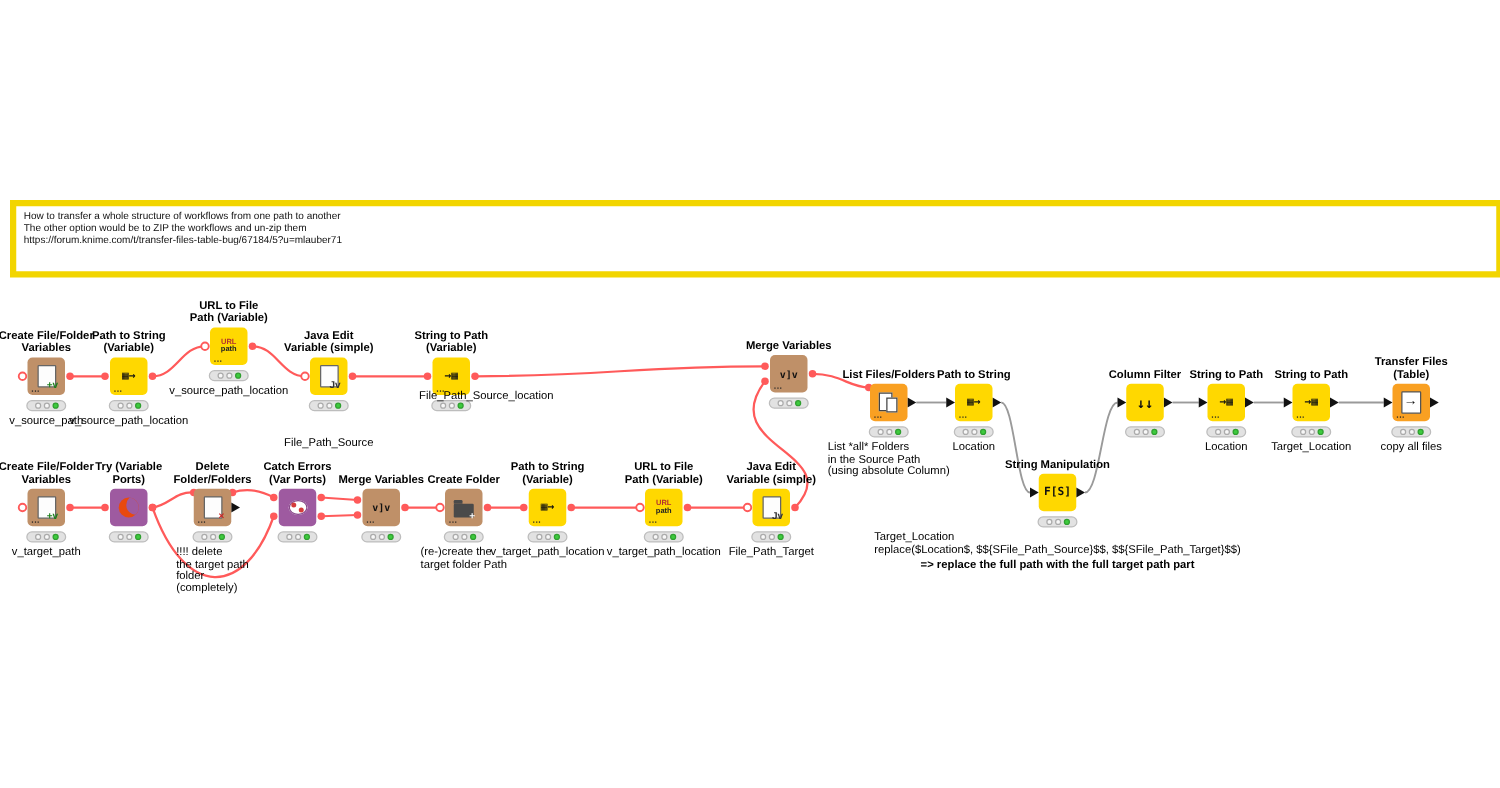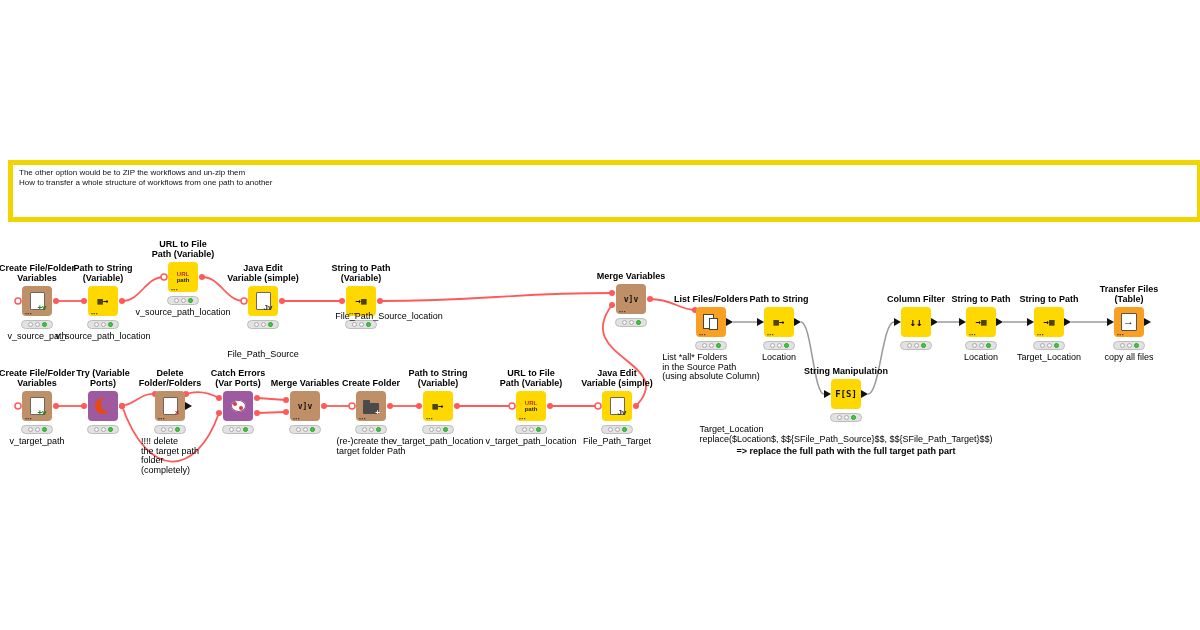--- a/index.html
+++ b/index.html
@@ -145,22 +145,23 @@
       <polygon points="1107,318 1107,326 1114,322" fill="#111"></polygon>
       <polygon points="1144,318 1144,326 1151,322" fill="#111"></polygon>
       <circle cx="18" cy="406" r="3" fill="#fff" stroke="#ff5a5a" stroke-width="1.5"></circle>
       <polygon points="185,402 185,410 192,406" fill="#111"></polygon>
       <circle cx="352" cy="406" r="3" fill="#fff" stroke="#ff5a5a" stroke-width="1.5"></circle>
       <circle cx="512" cy="406" r="3" fill="#fff" stroke="#ff5a5a" stroke-width="1.5"></circle>
       <circle cx="598" cy="406" r="3" fill="#fff" stroke="#ff5a5a" stroke-width="1.5"></circle>
     </svg>
 
   <div class="annotation">
+    <div>How to transfer a whole structure of workflows from one path to another</div>
     <div>The other option would be to ZIP the workflows and un-zip them</div>
-    <div>How to transfer a whole structure of workflows from one path to another</div>
+    <div>https://forum.knime.com/t/transfer-files-table-bug/67184/5?u=mlauber71</div>
   </div>
 
   <div id="nodes-layer">
       <div class="node c-brown" style="left: 22px; top: 286px;">
         <div class="i-page">
           <span class="acc" style="color: rgb(26, 127, 26);">+v</span>
         </div>
         <div class="dots">···</div>
       </div>
       <div class="status" style="left: 21px; top: 320px;">

